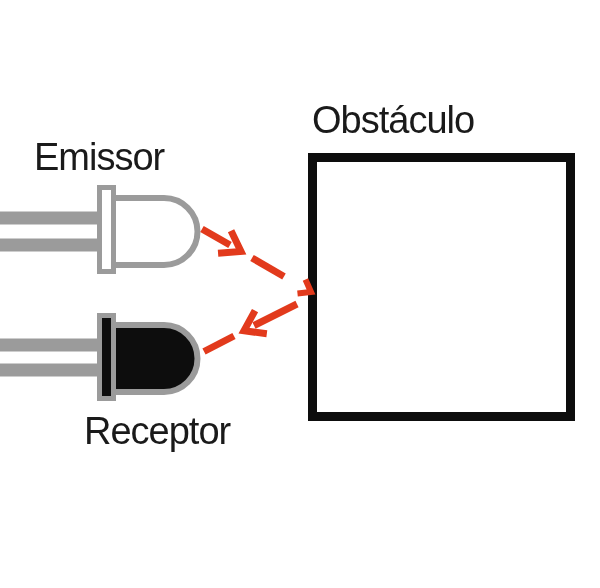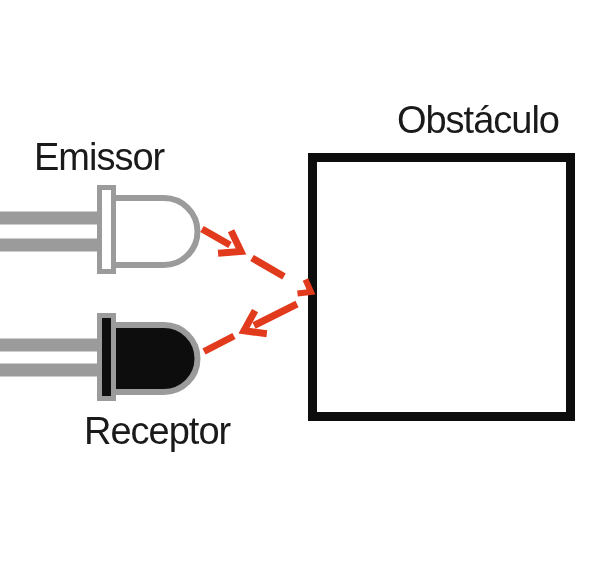--- a/index.html
+++ b/index.html
@@ -19,21 +19,21 @@
   .label {
     position: absolute;
     font-size: 38px;
     line-height: 1;
     letter-spacing: -1px;
     color: var(--label, #1a1a1a);
     white-space: nowrap;
   }
   #emitter-label  { left: 34px;  top: 138px; }
   #receptor-label { left: 38px;  top: 412px; margin-left: 46px; }
-  #obstacle-label { left: 292px; top: 101px; width: 267px; text-align: right; }
+  #obstacle-label { left: 312px; top: 101px; width: 267px; text-align: left; }
 
   svg { position: absolute; left: 0; top: 0; }
 
   .lead   { fill: var(--gray, #9b9b9b); stroke: none; }
   .flange-white { fill: #ffffff; stroke: var(--gray, #9b9b9b); stroke-width: 5; }
   .flange-black { fill: var(--ink, #0d0d0d); stroke: var(--gray, #9b9b9b); stroke-width: 5; }
   .led-body-white { fill: #ffffff; stroke: var(--gray, #9b9b9b); stroke-width: 6; }
   .led-body-black { fill: var(--ink, #0d0d0d); stroke: var(--gray, #9b9b9b); stroke-width: 6; }
 
   .obstacle { fill: #ffffff; stroke: var(--ink, #0d0d0d); stroke-width: 9; }

